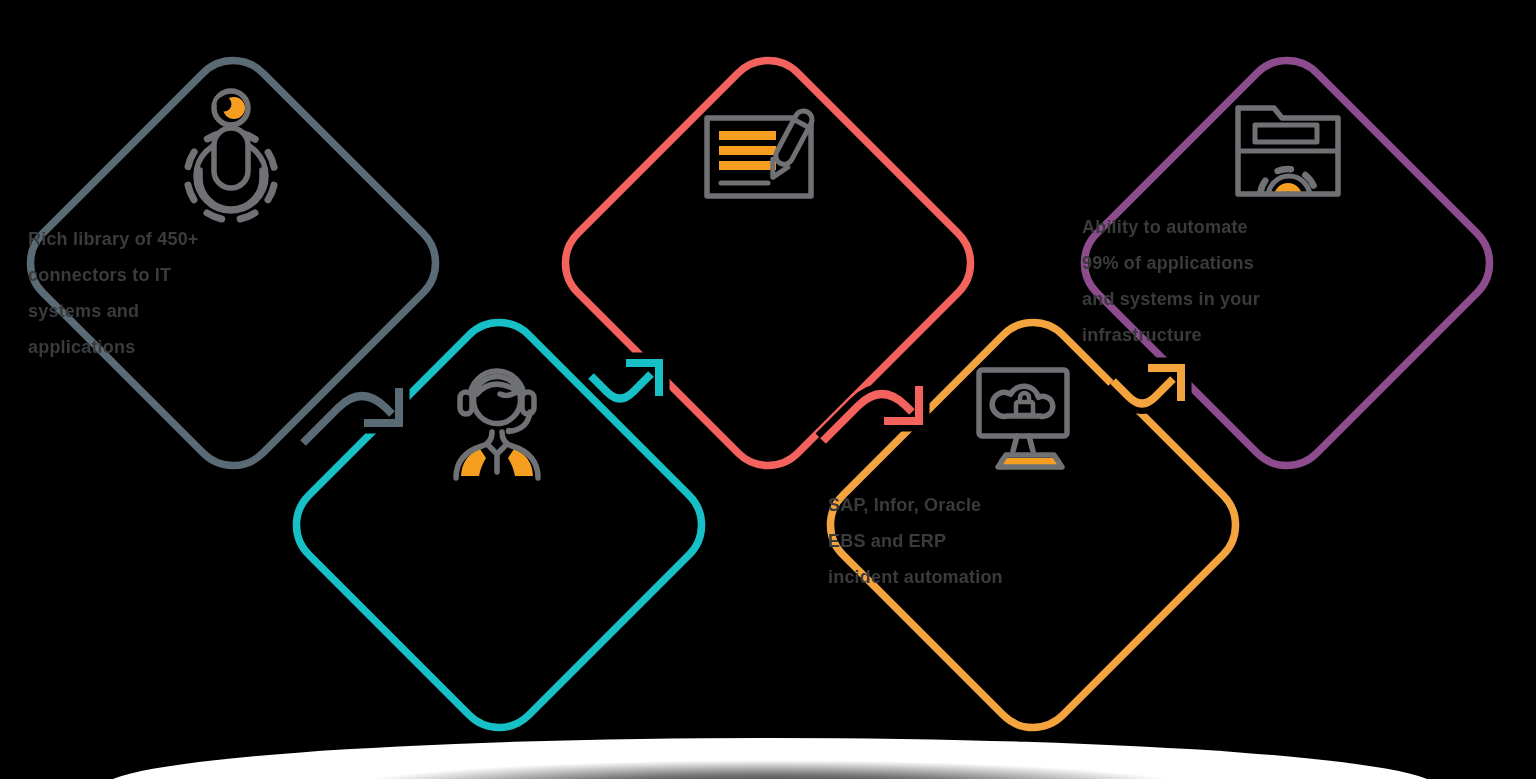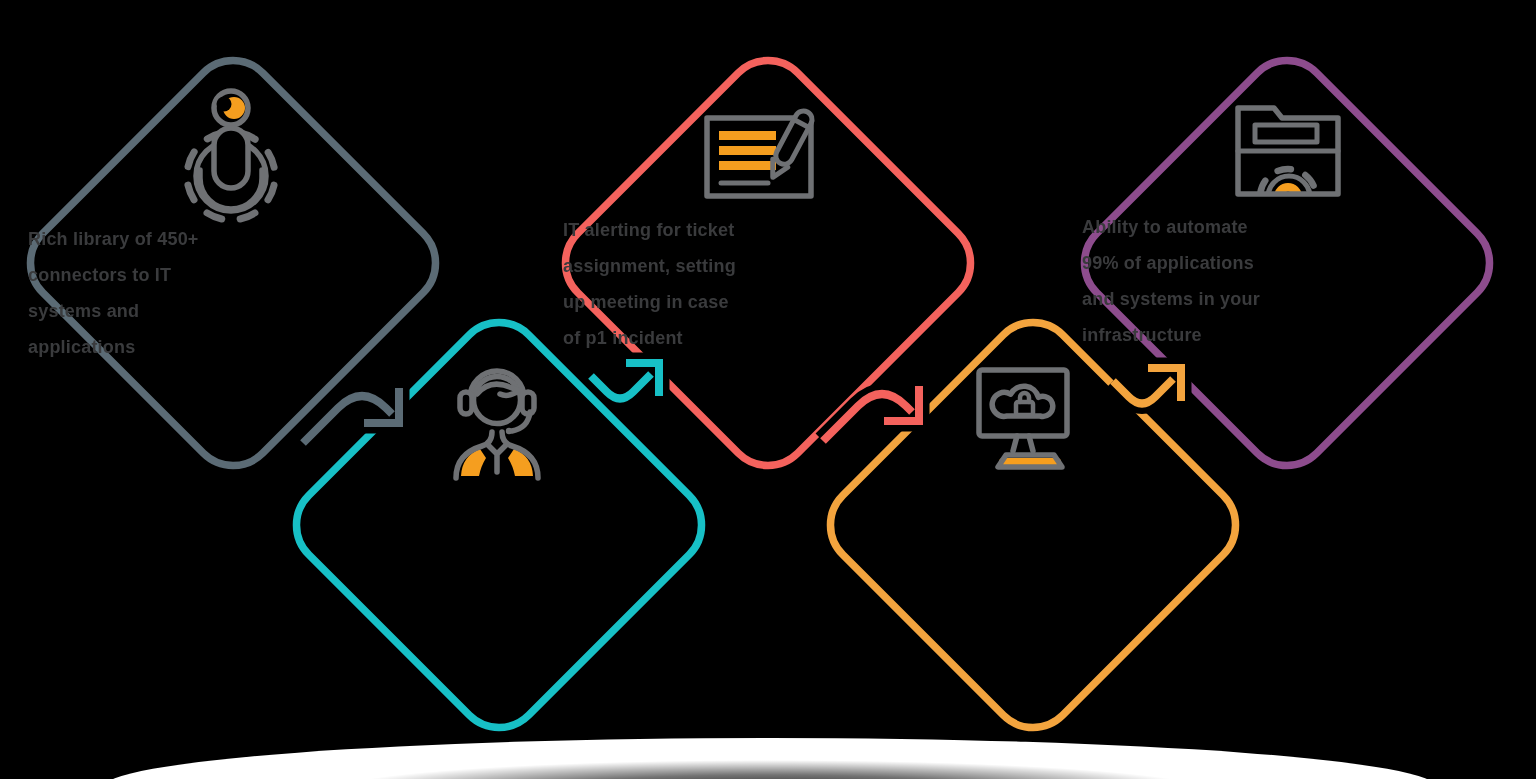--- a/index.html
+++ b/index.html
@@ -129,21 +129,20 @@
     <path d="M 14 100 V 14 H 50 L 58 24 H 114 V 100 Z"></path>
     <rect x="31" y="31" width="62" height="17" stroke-width="5"></rect>
     <path d="M 14 57 H 114" stroke-width="5"></path>
   </g>
 </svg>
 
   <div class="caption" style="left:233px;top:221px;">Rich library of 450+
 connectors to IT
 systems and
 applications</div>
-  <div class="caption" style="left:768px;top:212px;">IT alerting for ticket
-assignment, setting
-up meeting in case
-of p1 incident</div>
+  <div class="caption" style="left:1033px;top:487px;">SAP, Infor, Oracle
+EBS and ERP
+incident automation</div>
   <div class="caption" style="left:1287px;top:209px;">Ability to automate
 99% of applications
 and systems in your
 infrastructure</div>
 </div>
 
 </body></html>

